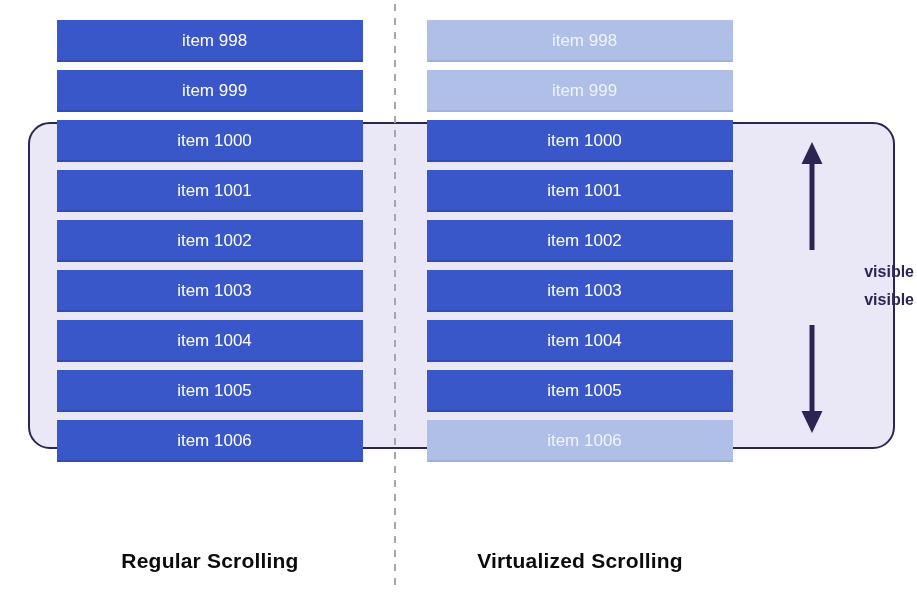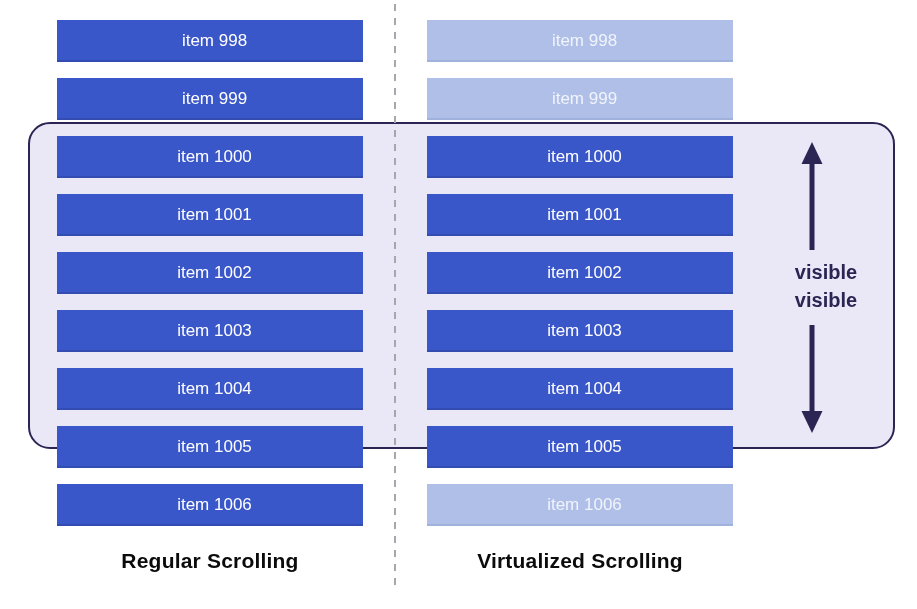--- a/index.html
+++ b/index.html
@@ -48,21 +48,21 @@
     position: absolute;
     top: 20px;
     width: 306px;
     z-index: 3;
   }
   .item-column.left  { left: 57px; }
   .item-column.right { left: 427px; }
 
   .bar {
     height: 42px;
-    margin-bottom: 16px;
+    margin-bottom: 8px;
     display: flex;
     align-items: center;
     justify-content: center;
     font-size: 17px;
     color: var(--bar-text, #FFFFFF);
     background: var(--bar-rendered, #3A57C9);
     box-shadow: inset 0 -2px 0 rgba(20, 30, 80, 0.18);
     padding-left: 9px;
   }
   .bar[data-state="virtualized"] {
@@ -77,25 +77,25 @@
     left: 794px;
     top: 140px;
     width: 36px;
     height: 300px;
     z-index: 2;
   }
 
   
   .viewport-label {
     position: absolute;
-    left: 756px;
+    left: 774px;
     top: 258px;
     width: 140px;
-    text-align: center;
-    font-size: 20px;
+    text-align: right;
+    font-size: 16px;
     line-height: 28px;
     font-weight: bold;
     color: var(--viewport-border, #2B2553);
     z-index: 2;
   }
   .viewport-label span { display: block; }
 
   
   .caption {
     position: absolute;

